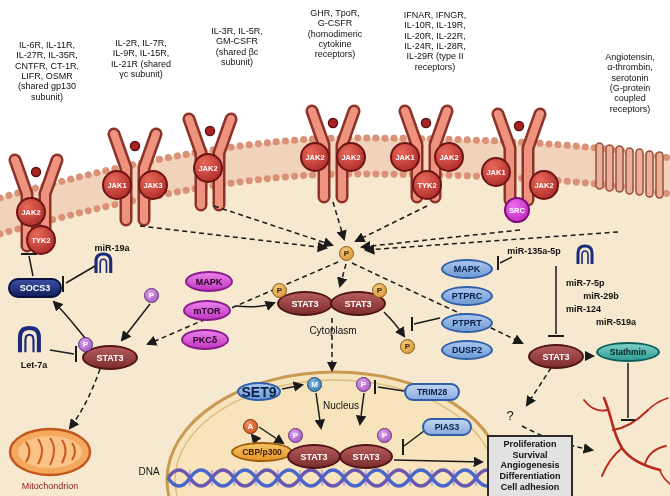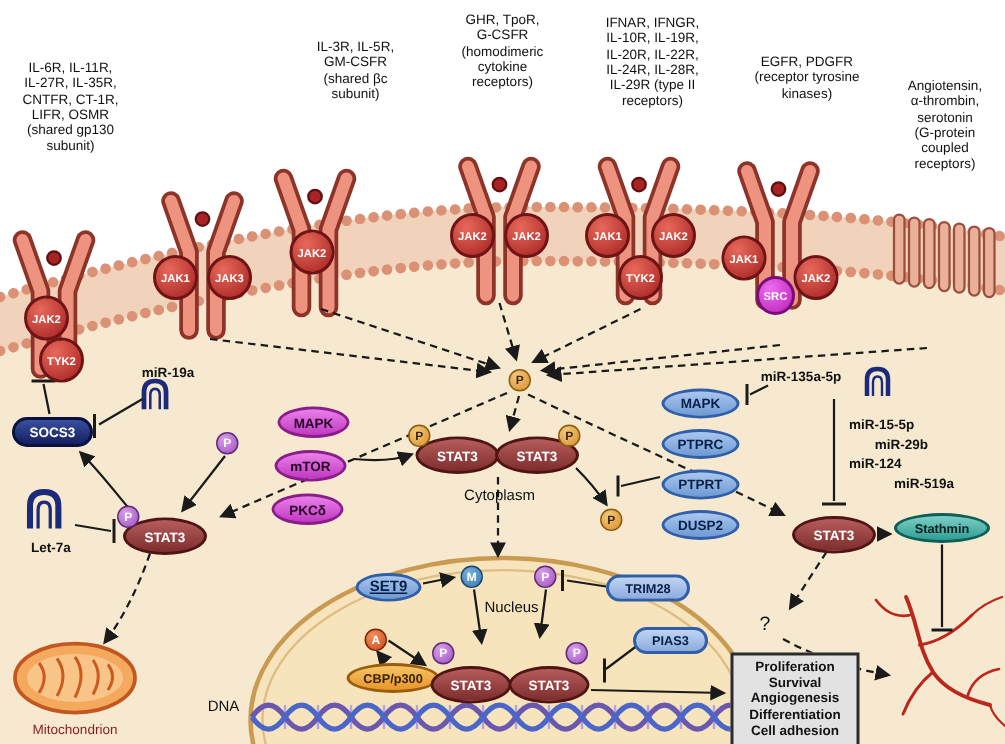--- a/index.html
+++ b/index.html
@@ -12,21 +12,21 @@
   .jak{position:absolute;width:30px;height:30px;border-radius:50%;box-sizing:border-box;
        background:radial-gradient(circle at 35% 30%,#e8695a,#a32020);border:2px solid #6e1414;
        color:#fff;font-size:7.5px;font-weight:bold;display:flex;align-items:center;justify-content:center;}
   .src{width:26px;height:26px;background:radial-gradient(circle at 35% 30%,#ee6cee,#b81fb8);
        border-color:#7a0c7a;}
   .oval{position:absolute;border-radius:50%;display:flex;align-items:center;justify-content:center;
         font-weight:bold;box-sizing:border-box;font-size:9px;}
   .stat3{width:56px;height:25px;background:linear-gradient(#b65c5c,#7d2d2d);border:2px solid #511414;color:#fff;}
   .kin{width:48px;height:21px;background:linear-gradient(#ea80ea,#c138c1);border:2px solid #8a1d8a;color:#230023;}
   .ptp{width:52px;height:20px;background:linear-gradient(#aac6ee,#6f9ad4);border:2px solid #2f5fa8;color:#052048;}
-  .set9{width:44px;height:19px;background:linear-gradient(#aac6ee,#6f9ad4);border:2px solid #2f5fa8;color:#052048;font-size:10px;text-decoration:underline;}
+  .set9{width:44px;height:19px;background:linear-gradient(#aac6ee,#6f9ad4);border:2px solid #2f5fa8;color:#052048;font-size:14px;}
   .bluerect{position:absolute;border-radius:9px;width:56px;height:18px;box-sizing:border-box;
         background:linear-gradient(#c0d4f2,#8cacde);border:2px solid #2f5fa8;color:#052048;
         display:flex;align-items:center;justify-content:center;font-weight:bold;font-size:8.5px;}
   .socs3{position:absolute;border-radius:10px;width:54px;height:20px;box-sizing:border-box;
         background:linear-gradient(#3a4fa0,#141f5e);border:2px solid #0a1040;color:#fff;
         display:flex;align-items:center;justify-content:center;font-weight:bold;font-size:9px;}
   .cbp{width:62px;height:20px;background:linear-gradient(#f6c465,#e8952a);border:2px solid #9a5c0a;color:#3a2200;font-size:8.5px;}
   .stathmin{width:64px;height:20px;background:linear-gradient(#7ecec6,#2f9e96);border:2px solid #0e5e58;color:#03211f;font-size:8.5px;}
   .mark{position:absolute;width:15px;height:15px;border-radius:50%;box-sizing:border-box;z-index:3;
         display:flex;align-items:center;justify-content:center;font-weight:bold;font-size:8px;}
@@ -198,58 +198,59 @@
       <path class="arw" d="M394,460 L482,462" marker-end="url(#ar)"></path>
     </g>
   </svg>
 
   <div class="lbl" style="left:0px;top:40px;width:94px">IL-6R, IL-11R,
 IL-27R, IL-35R,
 CNTFR, CT-1R,
 LIFR, OSMR
 (shared gp130
 subunit)</div>
+  <div class="lbl" style="left:94px;top:38px;width:94px">IL-2R, IL-7R,
+IL-9R, IL-15R,
+IL-21R (shared
+γc subunit)</div>
   <div class="lbl" style="left:190px;top:26px;width:94px">IL-3R, IL-5R,
 GM-CSFR
 (shared βc
 subunit)</div>
   <div class="lbl" style="left:286px;top:8px;width:98px">GHR, TpoR,
 G-CSFR
 (homodimeric
 cytokine
 receptors)</div>
   <div class="lbl" style="left:386px;top:10px;width:98px">IFNAR, IFNGR,
 IL-10R, IL-19R,
 IL-20R, IL-22R,
 IL-24R, IL-28R,
 IL-29R (type II
 receptors)</div>
-  <div class="lbl" style="left:486px;top:36px;width:104px">EGFR, PDGFR
-(receptor tyrosine
-kinases)</div>
   <div class="lbl" style="left:590px;top:52px;width:80px">Angiotensin,
 α-thrombin,
 serotonin
 (G-protein
 coupled
 receptors)</div>
 
   <div class="jak" style="left:16px;top:197px">JAK2</div>
   <div class="jak" style="left:26px;top:225px">TYK2</div>
   <div class="jak" style="left:102px;top:170px">JAK1</div>
   <div class="jak" style="left:138px;top:170px">JAK3</div>
   <div class="jak" style="left:193px;top:153px">JAK2</div>
   <div class="jak" style="left:300px;top:142px">JAK2</div>
   <div class="jak" style="left:336px;top:142px">JAK2</div>
   <div class="jak" style="left:390px;top:142px">JAK1</div>
   <div class="jak" style="left:434px;top:142px">JAK2</div>
   <div class="jak" style="left:412px;top:170px">TYK2</div>
   <div class="jak" style="left:481px;top:157px">JAK1</div>
   <div class="jak" style="left:529px;top:170px">JAK2</div>
-  <div class="jak src" style="left:504px;top:184px">SRC</div>
+  <div class="jak src" style="left:504px;top:197px">SRC</div>
 
   <div class="mir" style="left:82px;top:243px;width:60px">miR-19a</div>
   <div class="socs3" style="left:8px;top:278px">SOCS3</div>
   <div class="mir" style="left:6px;top:360px;width:56px">Let-7a</div>
   <div class="mark p-purple" style="left:78px;top:337px">P</div>
   <div class="oval stat3" style="left:82px;top:345px">STAT3</div>
   <div class="mark p-purple" style="left:144px;top:288px">P</div>
 
   <div class="oval kin" style="left:185px;top:271px">MAPK</div>
   <div class="oval kin" style="left:183px;top:300px">mTOR</div>
@@ -262,21 +263,21 @@
   <div class="mark p-tan" style="left:372px;top:283px">P</div>
   <div class="lbl big" style="left:293px;top:325px;width:80px">Cytoplasm</div>
 
   <div class="oval ptp" style="left:441px;top:259px">MAPK</div>
   <div class="oval ptp" style="left:441px;top:286px">PTPRC</div>
   <div class="oval ptp" style="left:441px;top:313px">PTPRT</div>
   <div class="oval ptp" style="left:441px;top:340px">DUSP2</div>
   <div class="mark p-tan" style="left:400px;top:339px">P</div>
 
   <div class="mir" style="left:498px;top:246px;width:72px">miR-135a-5p</div>
-  <div class="mir" style="left:566px;top:278px;width:70px;text-align:left">miR-15-5p</div>
+  <div class="mir" style="left:566px;top:278px;width:70px;text-align:left">miR-7-5p</div>
   <div class="mir" style="left:566px;top:291px;width:70px;text-align:center">miR-29b</div>
   <div class="mir" style="left:566px;top:304px;width:70px;text-align:left">miR-124</div>
   <div class="mir" style="left:566px;top:317px;width:70px;text-align:right">miR-519a</div>
   <div class="oval stat3" style="left:528px;top:344px">STAT3</div>
   <div class="oval stathmin" style="left:596px;top:342px">Stathmin</div>
   <div class="lbl" style="left:500px;top:409px;width:20px;font-size:13px">?</div>
 
   <div class="lbl big" style="left:306px;top:400px;width:70px">Nucleus</div>
   <div class="oval set9" style="left:237px;top:382px">SET9</div>
   <div class="mark m-mark" style="left:307px;top:377px">M</div>

